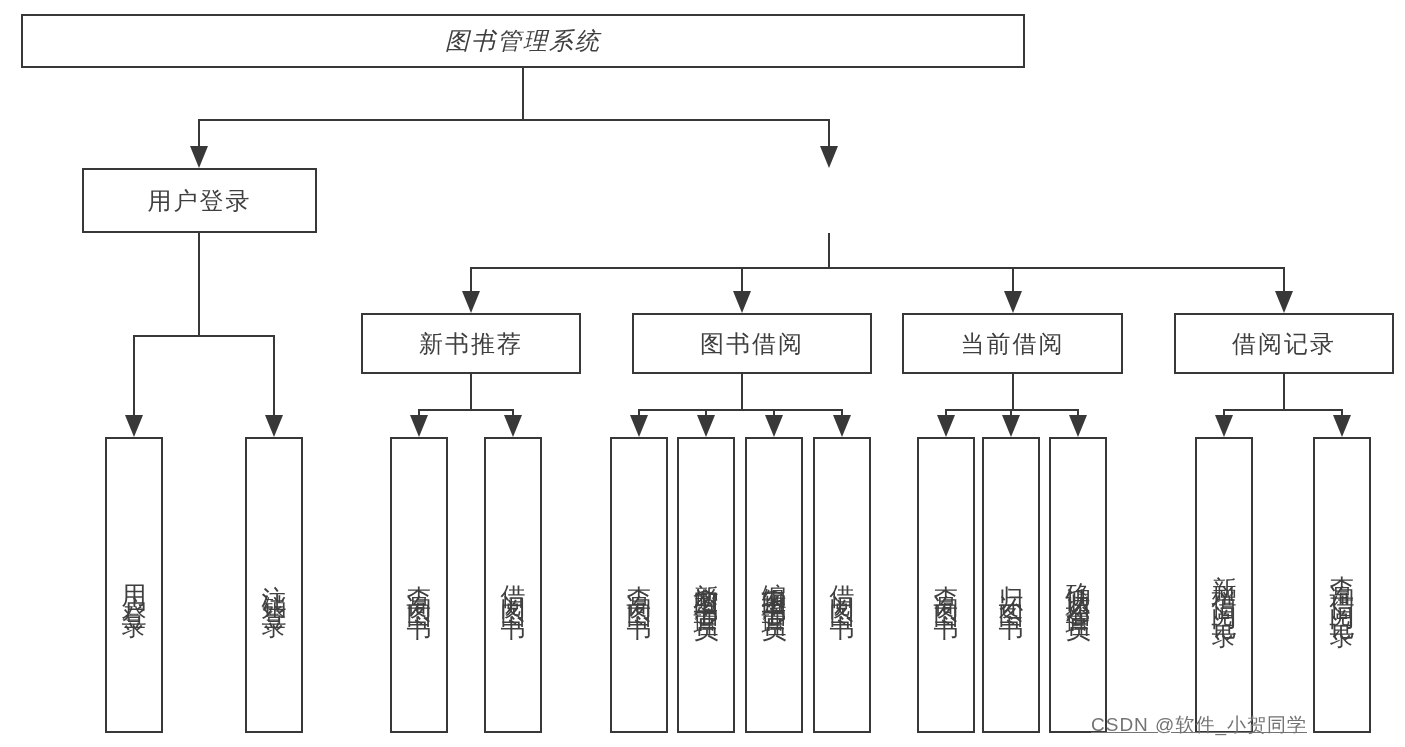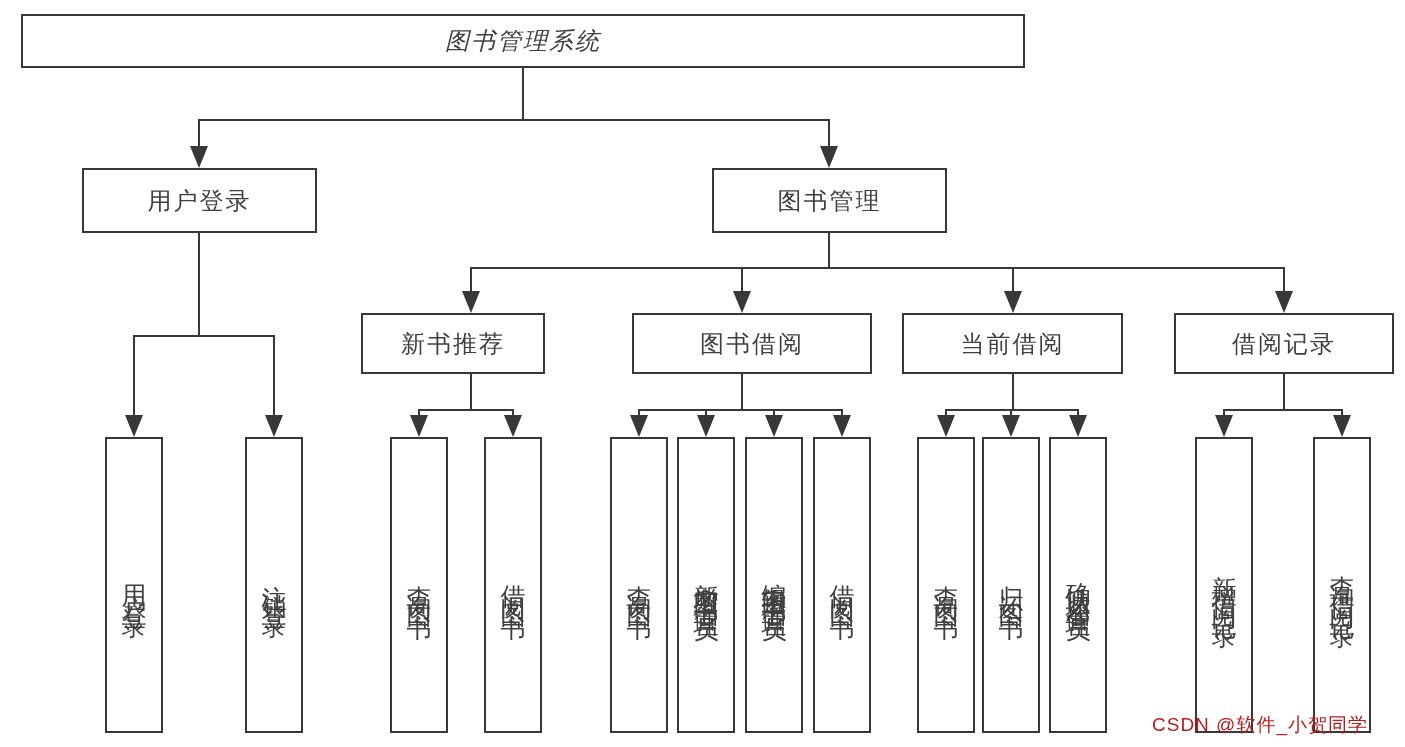--- a/index.html
+++ b/index.html
@@ -49,40 +49,40 @@
   .arrow-head {
     position: absolute;
     width: 0;
     height: 0;
     border-left: 9px solid transparent;
     border-right: 9px solid transparent;
     border-top: 22px solid #383838;
   }
   .watermark {
     position: absolute;
-    left: 1152px;
+    left: 1091px;
     top: 712px;
     font-size: 19px;
     letter-spacing: 1px;
-    color: #b91c1c;
+    color: #737373;
     white-space: nowrap;
+    text-decoration: underline;
   }
 </style>
 </head>
 <body>
 
 <div id="stage">
 
   <div class="box hbox" style="left:21px; top:14px; width:1004px; height:54px;font-style:italic;">图书管理系统</div>
 
   <div class="box hbox" style="left:82px; top:168px; width:235px; height:65px;">用户登录</div>
 
-  <div class="box hbox" style="left:712px; top:168px; width:235px; height:65px;">图书管理</div>
 
-  <div class="box hbox" style="left:361px; top:313px; width:184px; height:61px;">新书推荐</div>
+  <div class="box hbox" style="left:361px; top:313px; width:220px; height:61px;">新书推荐</div>
 
   <div class="box hbox" style="left:632px; top:313px; width:240px; height:61px;">图书借阅</div>
 
   <div class="box hbox" style="left:902px; top:313px; width:221px; height:61px;">当前借阅</div>
 
   <div class="box hbox" style="left:1174px; top:313px; width:220px; height:61px;">借阅记录</div>
 
   <div class="box vbox" style="left:105px; top:437px; width:58px; height:296px;">
     <span>用户登录</span>
   </div>

